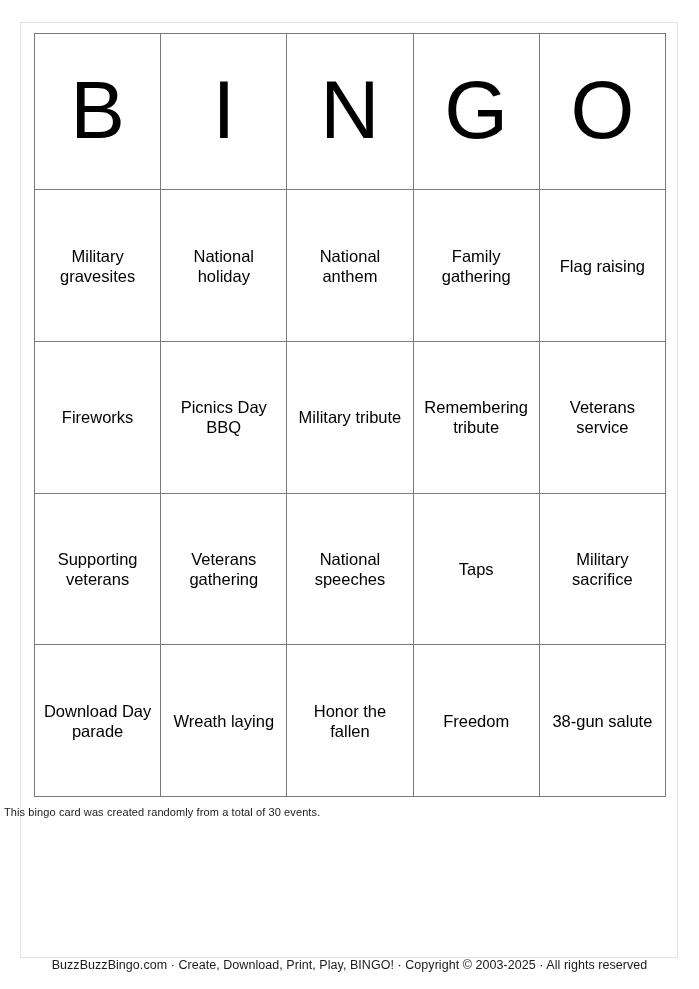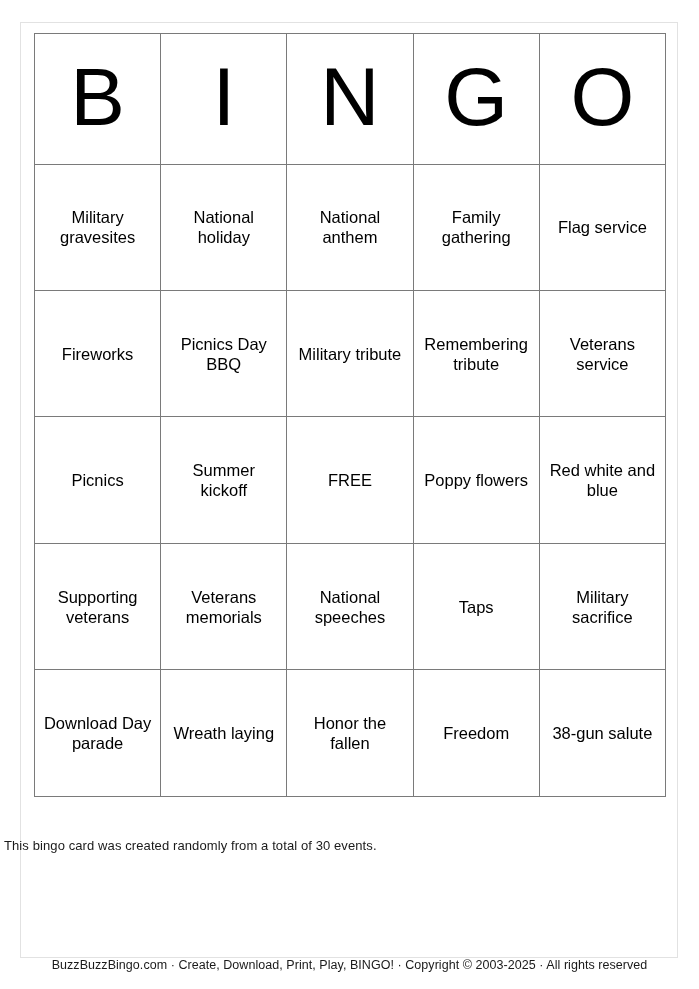--- a/index.html
+++ b/index.html
@@ -70,25 +70,24 @@
   }
   tr.square-row td .sq-text {
     display: block;
     padding: 0 2px;
   }
 
   .note {
     position: absolute;
     left: 4px;
     top: 806px;
-    font-size: 13px;
+    font-size: 11px;
     line-height: 1.2;
     color: #1a1a1a;
     letter-spacing: 0.1px;
-    margin-top: 32px;
   }
 
   .footer {
     position: absolute;
     left: 0;
     top: 958px;
     width: 699px;
     text-align: center;
     font-size: 12.5px;
     color: #1a1a1a;
@@ -118,21 +117,21 @@
         <td>
             <span class="sq-text">National holiday</span>
           </td>
         <td>
             <span class="sq-text">National anthem</span>
           </td>
         <td>
             <span class="sq-text">Family gathering</span>
           </td>
         <td>
-            <span class="sq-text">Flag service</span>
+            <span class="sq-text">Flag raising</span>
           </td>
       </tr>
 
       <tr class="square-row">
         <td>
             <span class="sq-text">Fireworks</span>
           </td>
         <td>
             <span class="sq-text">Picnics Day BBQ</span>
           </td>
@@ -140,44 +139,27 @@
             <span class="sq-text">Military tribute</span>
           </td>
         <td>
             <span class="sq-text">Remembering tribute</span>
           </td>
         <td>
             <span class="sq-text">Veterans service</span>
           </td>
       </tr>
 
-      <tr class="square-row">
-        <td>
-            <span class="sq-text">Picnics</span>
-          </td>
-        <td>
-            <span class="sq-text">Summer kickoff</span>
-          </td>
-        <td>
-            <span class="sq-text">FREE</span>
-          </td>
-        <td>
-            <span class="sq-text">Poppy flowers</span>
-          </td>
-        <td>
-            <span class="sq-text">Red white and blue</span>
-          </td>
-      </tr>
 
       <tr class="square-row">
         <td>
             <span class="sq-text">Supporting veterans</span>
           </td>
         <td>
-            <span class="sq-text">Veterans memorials</span>
+            <span class="sq-text">Veterans gathering</span>
           </td>
         <td>
             <span class="sq-text">National speeches</span>
           </td>
         <td>
             <span class="sq-text">Taps</span>
           </td>
         <td>
             <span class="sq-text">Military sacrifice</span>
           </td>

